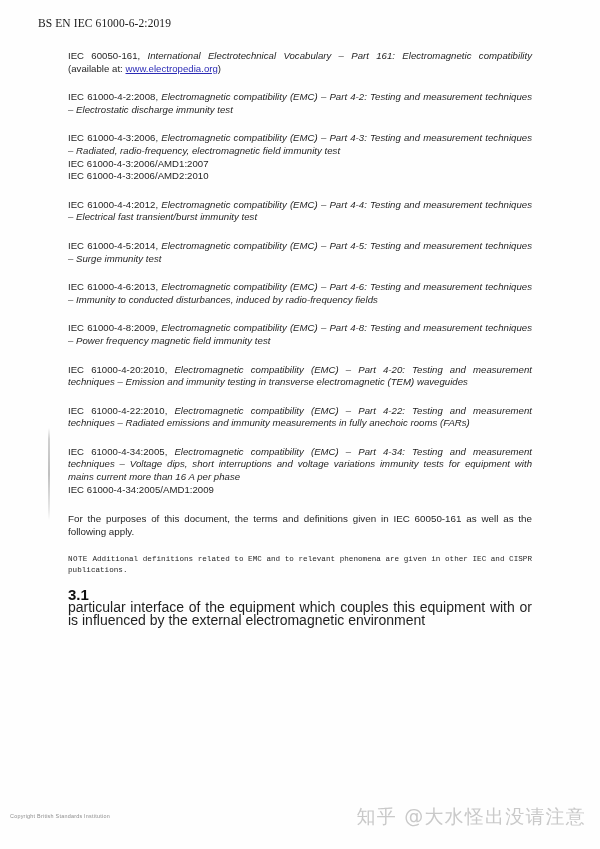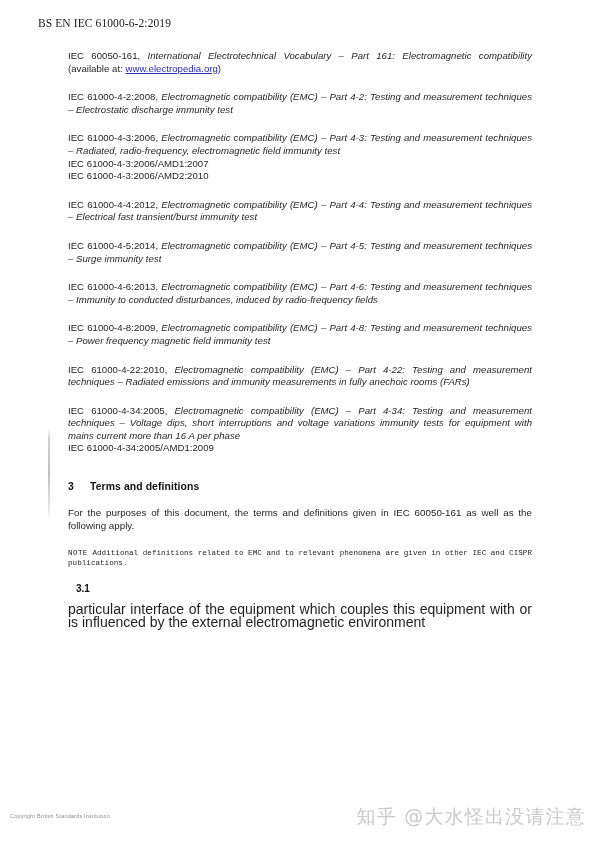--- a/index.html
+++ b/index.html
@@ -105,24 +105,24 @@
     line-height: 10.4px;
     text-align: justify;
     margin: 4px 0 14px 0;
     color: #262626;
     letter-spacing: 0.02px;
     font-family: Liberation Mono, monospace;
   }
   .note .lbl { letter-spacing: 0.4px; }
 
   .term-num {
-    font-size: 10px;
+    font-size: 15px;
     font-weight: bold;
     line-height: 12px;
-    margin: 8px;
+    margin: 0;
     color: #111;
   }
   .term-name {
     font-size: 9.6px;
     font-weight: bold;
     line-height: 12.5px;
     margin: 0 0 1px 0;
     color: #111;
   }
   .term-def {
@@ -205,34 +205,34 @@
 
     <p class="ref">
       <span>IEC 61000-4-6:2013, </span><i>Electromagnetic compatibility (EMC) – Part 4-6: Testing and measurement techniques – Immunity to conducted disturbances, induced by radio-frequency fields</i>
     </p>
 
     <p class="ref">
       <span>IEC 61000-4-8:2009, </span><i>Electromagnetic compatibility (EMC) – Part 4-8: Testing and measurement techniques – Power frequency magnetic field immunity test</i>
     </p>
 
 
+    <p class="ref">
+      <span>IEC 61000-4-20:2010, </span><i>Electromagnetic compatibility (EMC) – Part 4-20: Testing and measurement techniques – Emission and immunity testing in transverse electromagnetic (TEM) waveguides</i>
+    </p>
 
 
     <p class="ref">
       <span>IEC 61000-4-22:2010, </span><i>Electromagnetic compatibility (EMC) – Part 4-22: Testing and measurement techniques – Radiated emissions and immunity measurements in fully anechoic rooms (FARs)</i>
     </p>
 
     <p class="ref">
       <span>IEC 61000-4-34:2005, </span><i>Electromagnetic compatibility (EMC) – Part 4-34: Testing and measurement techniques – Voltage dips, short interruptions and voltage variations immunity tests for equipment with mains current more than 16 A per phase</i>
       <span class="amd">IEC 61000-4-34:2005/AMD1:2009</span>
     </p>
 
-    <div class="sec-head">
-      <span class="num">3</span><span>Terms and definitions</span>
-    </div>
 
     <p class="para">For the purposes of this document, the terms and definitions given in IEC 60050-161 as well as the following apply.</p>
 
     <p class="note">
       <span class="lbl">NOTE</span>
       <span>Additional definitions related to EMC and to relevant phenomena are given in other IEC and CISPR publications.</span>
     </p>
 
     <p class="term-num">3.1</p>
     <p class="term-def">particular interface of the equipment which couples this equipment with or is influenced by the external electromagnetic environment</p>

